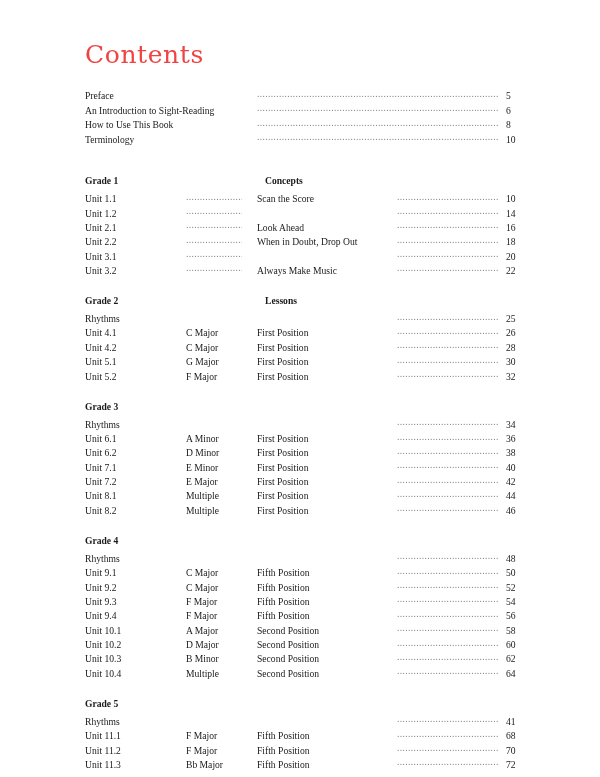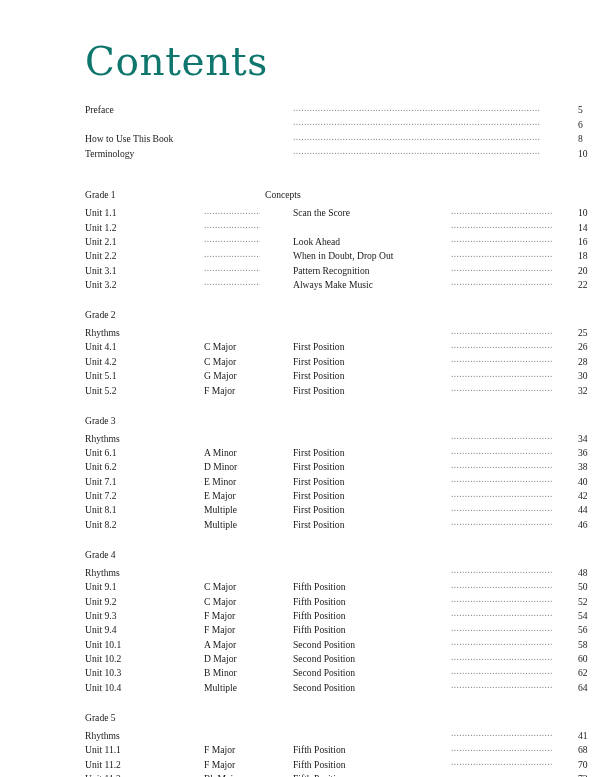--- a/index.html
+++ b/index.html
@@ -20,38 +20,37 @@
     width: 600px;
     height: 777px;
     background: #ffffff;
     box-sizing: border-box;
     padding: 40px 60px 0 85px;
   }
 
   
   .toc-title {
     font-family: "DejaVu Serif", "Liberation Serif", serif;
-    font-size: 39px;
+    font-size: 25px;
     font-weight: 400;
     letter-spacing: 0.6px;
     line-height: 1;
-    color: #0f766e;
+    color: #ef4444;
     margin: 0 0 22px 0;
     padding-top: 2px;
   }
 
   
   .row {
     display: grid;
     grid-template-columns: 101px 71px 140px 102px 1fr;
     align-items: baseline;
     font-size: 9.6px;
     line-height: 14.35px;
     white-space: nowrap;
-    gap: 18px;
   }
 
   .c-label   { grid-column: 1; }
   .c-mid     { grid-column: 2; }
   .c-desc    { grid-column: 3; }
   .c-leader  { grid-column: 4; position: relative; overflow: hidden; }
   .c-page    { grid-column: 5; padding-left: 7px; }
 
   
   .row.front .c-label  { grid-column: 1 / span 2; }
@@ -76,21 +75,21 @@
   }
   .leader.long {
     width: 100%;
   }
 
   
   .section-head {
     display: grid;
     grid-template-columns: 101px 71px 140px 102px 1fr;
     font-size: 9.6px;
-    font-weight: normal;
+    font-weight: bold;
     line-height: 14.35px;
     margin-top: 16px;
     margin-bottom: 3.5px;
   }
   .section-head .s-grade { grid-column: 1 / span 2; }
   .section-head .s-kind  { grid-column: 3; margin-left: 8px; }
 
   .front-block { margin-top: 0; }
   .front-block .row { line-height: 14.6px; }
 
@@ -105,20 +104,21 @@
 
   <div class="front-block">
       <div class="row front">
         <div class="c-label">Preface</div>
         <div class="c-leader">
           <span class="leader long">..........................................................................................</span>
         </div>
         <div class="c-page">5</div>
       </div>
       <div class="row front">
+        <div class="c-label">An Introduction to Sight-Reading</div>
         <div class="c-leader">
           <span class="leader long">..........................................................................................</span>
         </div>
         <div class="c-page">6</div>
       </div>
       <div class="row front">
         <div class="c-label">How to Use This Book</div>
         <div class="c-leader">
           <span class="leader long">..........................................................................................</span>
         </div>
@@ -181,39 +181,39 @@
         <div class="c-leader">
           <span class="leader long">..........................................................................................</span>
         </div>
         <div class="c-page">18</div>
       </div>
       <div class="row">
         <div class="c-label">Unit 3.1</div>
         <div class="c-mid">
           <span class="leader short">........................................</span>
         </div>
-        <div class="c-desc">Pattern Recognition</div>
         <div class="c-leader">
           <span class="leader long">..........................................................................................</span>
         </div>
         <div class="c-page">20</div>
       </div>
       <div class="row">
         <div class="c-label">Unit 3.2</div>
         <div class="c-mid">
           <span class="leader short">........................................</span>
         </div>
         <div class="c-desc">Always Make Music</div>
         <div class="c-leader">
           <span class="leader long">..........................................................................................</span>
         </div>
         <div class="c-page">22</div>
       </div>
       <div class="section-head">
         <div class="s-grade">Grade 2</div>
+        <div class="s-kind">Lessons</div>
       </div>
       <div class="row">
         <div class="c-label">Rhythms</div>
         <div class="c-mid"></div>
         <div class="c-desc"></div>
         <div class="c-leader">
           <span class="leader long">..........................................................................................</span>
         </div>
         <div class="c-page">25</div>
       </div>

